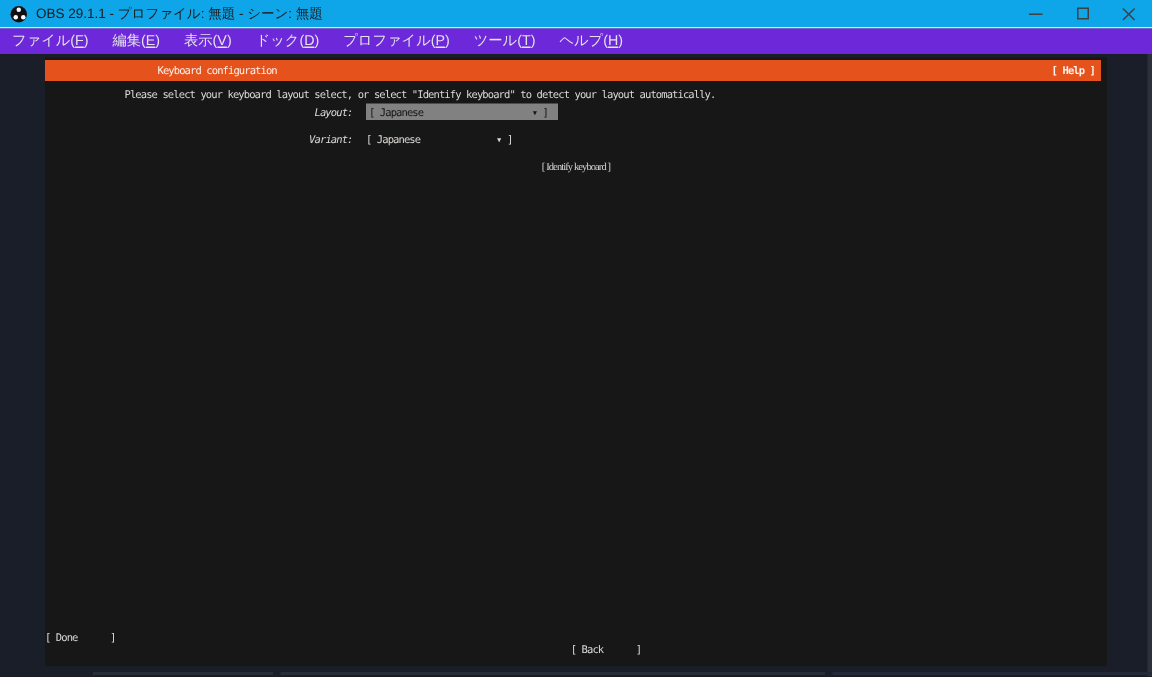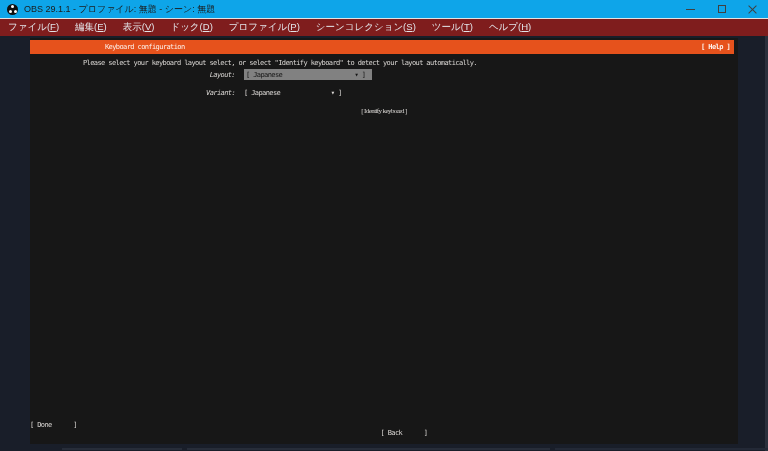--- a/index.html
+++ b/index.html
@@ -29,21 +29,21 @@
   .ic-max{width:8px;height:8px;border:1px solid #404040;box-sizing:border-box;}
   .ic-close{position:relative;width:9px;height:9px;}
   .ic-close:before,.ic-close:after{
     content:"";position:absolute;left:4px;top:-1px;width:1px;height:11px;background:#404040;
   }
   .ic-close:before{transform:rotate(45deg);}
   .ic-close:after{transform:rotate(-45deg);}
   
   .menubar{
     position:absolute;top:19px;left:0;width:768px;height:17px;
-    background:#7f1d1d;display:flex;align-items:center;
+    background:#6d28d9;display:flex;align-items:center;
     color:#e2e4e8;font-size:9.5px;
   }
   .menu-item{padding:0 8px;white-space:nowrap;}
   .menu-item:first-child{padding-left:8px;}
   .accel{text-decoration:underline;text-underline-offset:1px;}
   
   .workspace-edge{position:absolute;right:0;top:36px;width:3px;height:415px;background:#2b303c;}
   .dock-line{position:absolute;height:2px;background:#272d39;top:448px;}
   .dock-line.a{left:62px;width:120px;}
   .dock-line.b{left:187px;width:363px;}
@@ -97,21 +97,20 @@
       </div>
   </div>
 </div>
 
 <div class="menubar">
   <div class="menu-item"><span>ファイル(</span><span class="accel">F</span><span>)</span></div>
   <div class="menu-item"><span>編集(</span><span class="accel">E</span><span>)</span></div>
   <div class="menu-item"><span>表示(</span><span class="accel">V</span><span>)</span></div>
   <div class="menu-item"><span>ドック(</span><span class="accel">D</span><span>)</span></div>
   <div class="menu-item"><span>プロファイル(</span><span class="accel">P</span><span>)</span></div>
-  <div class="menu-item"><span>シーンコレクション(</span><span class="accel">S</span><span>)</span></div>
   <div class="menu-item"><span>ツール(</span><span class="accel">T</span><span>)</span></div>
   <div class="menu-item"><span>ヘルプ(</span><span class="accel">H</span><span>)</span></div>
 </div>
 
 <div class="workspace-edge"></div>
 <div class="dock-line a"></div>
 <div class="dock-line b"></div>
 <div class="dock-line c"></div>
 
 <div class="screen">

